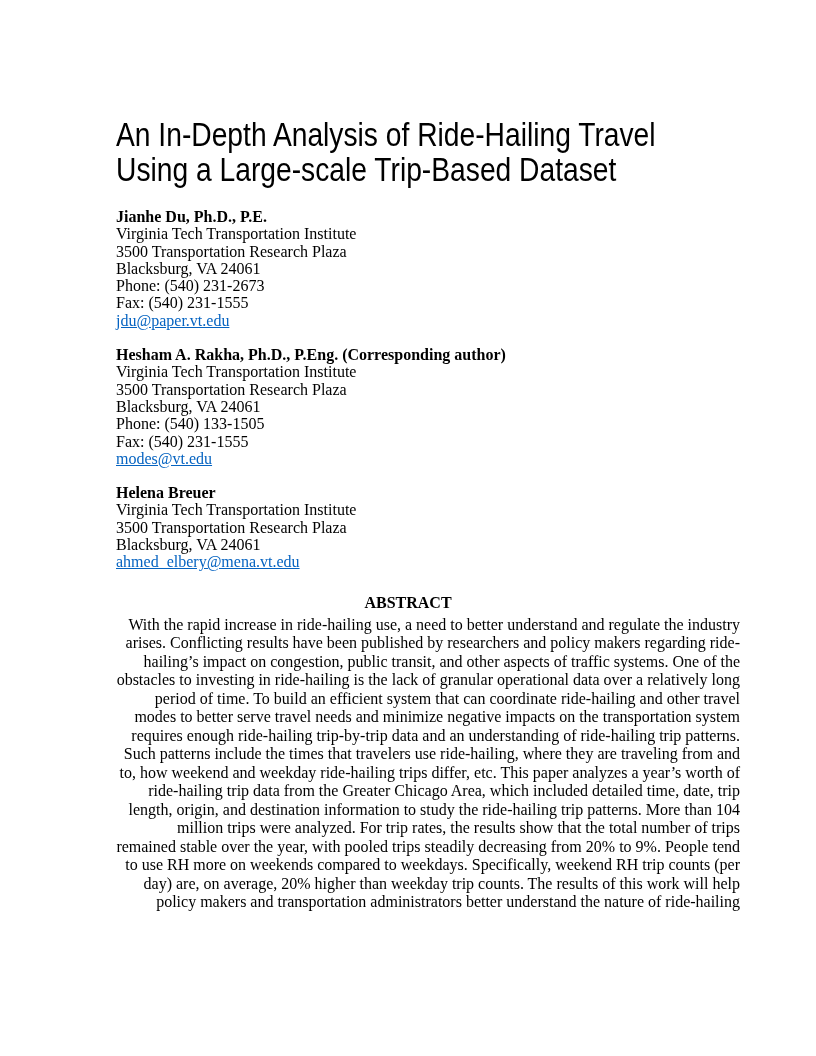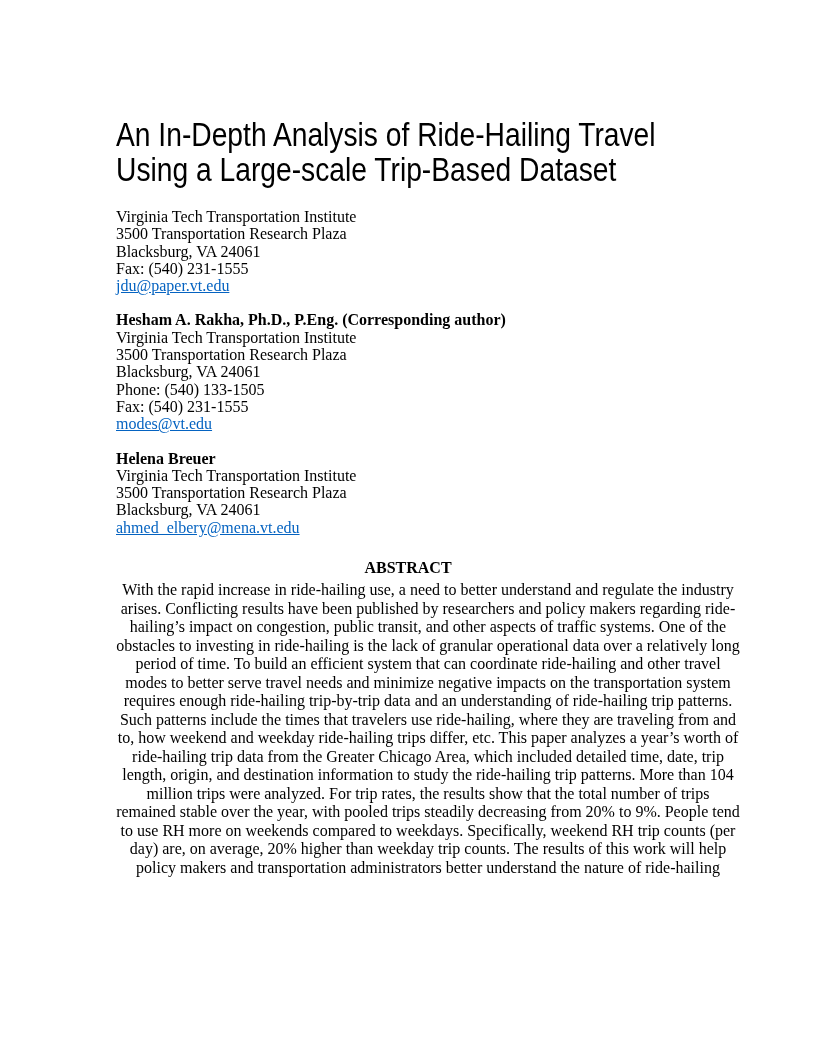--- a/index.html
+++ b/index.html
@@ -61,39 +61,41 @@
     font-weight: bold;
     margin: 0 0 5px 0;
     text-align: center;
   }
   .abstract-paragraph {
     font-family: "Liberation Serif", "DejaVu Serif", serif;
     font-size: 16px;
     line-height: 18.5px;
     width: 624px;
     margin: 0;
-    text-align: center;
+    text-align: right;
   }
 </style>
 </head>
 <body>
 
 <div class="page">
 
   <div class="paper-title">
     <div class="title-line">An In-Depth Analysis of Ride-Hailing Travel</div>
     <div class="title-line">Using a Large-scale Trip-Based Dataset</div>
   </div>
 
   <div class="body-text">
 
     <div class="author-block">
+      <div class="author-name">Jianhe Du, Ph.D., P.E.</div>
       <div class="author-line">Virginia Tech Transportation Institute</div>
       <div class="author-line">3500 Transportation Research Plaza</div>
       <div class="author-line">Blacksburg, VA 24061</div>
+      <div class="author-line">Phone: (540) 231-2673</div>
       <div class="author-line">Fax: (540) 231-1555</div>
       <div class="author-line"><a class="email-link">jdu@paper.vt.edu</a></div>
     </div>
 
     <div class="author-block">
       <div class="author-name">Hesham A. Rakha, Ph.D., P.Eng. (Corresponding author)</div>
       <div class="author-line">Virginia Tech Transportation Institute</div>
       <div class="author-line">3500 Transportation Research Plaza</div>
       <div class="author-line">Blacksburg, VA 24061</div>
       <div class="author-line">Phone: (540) 133-1505</div>

